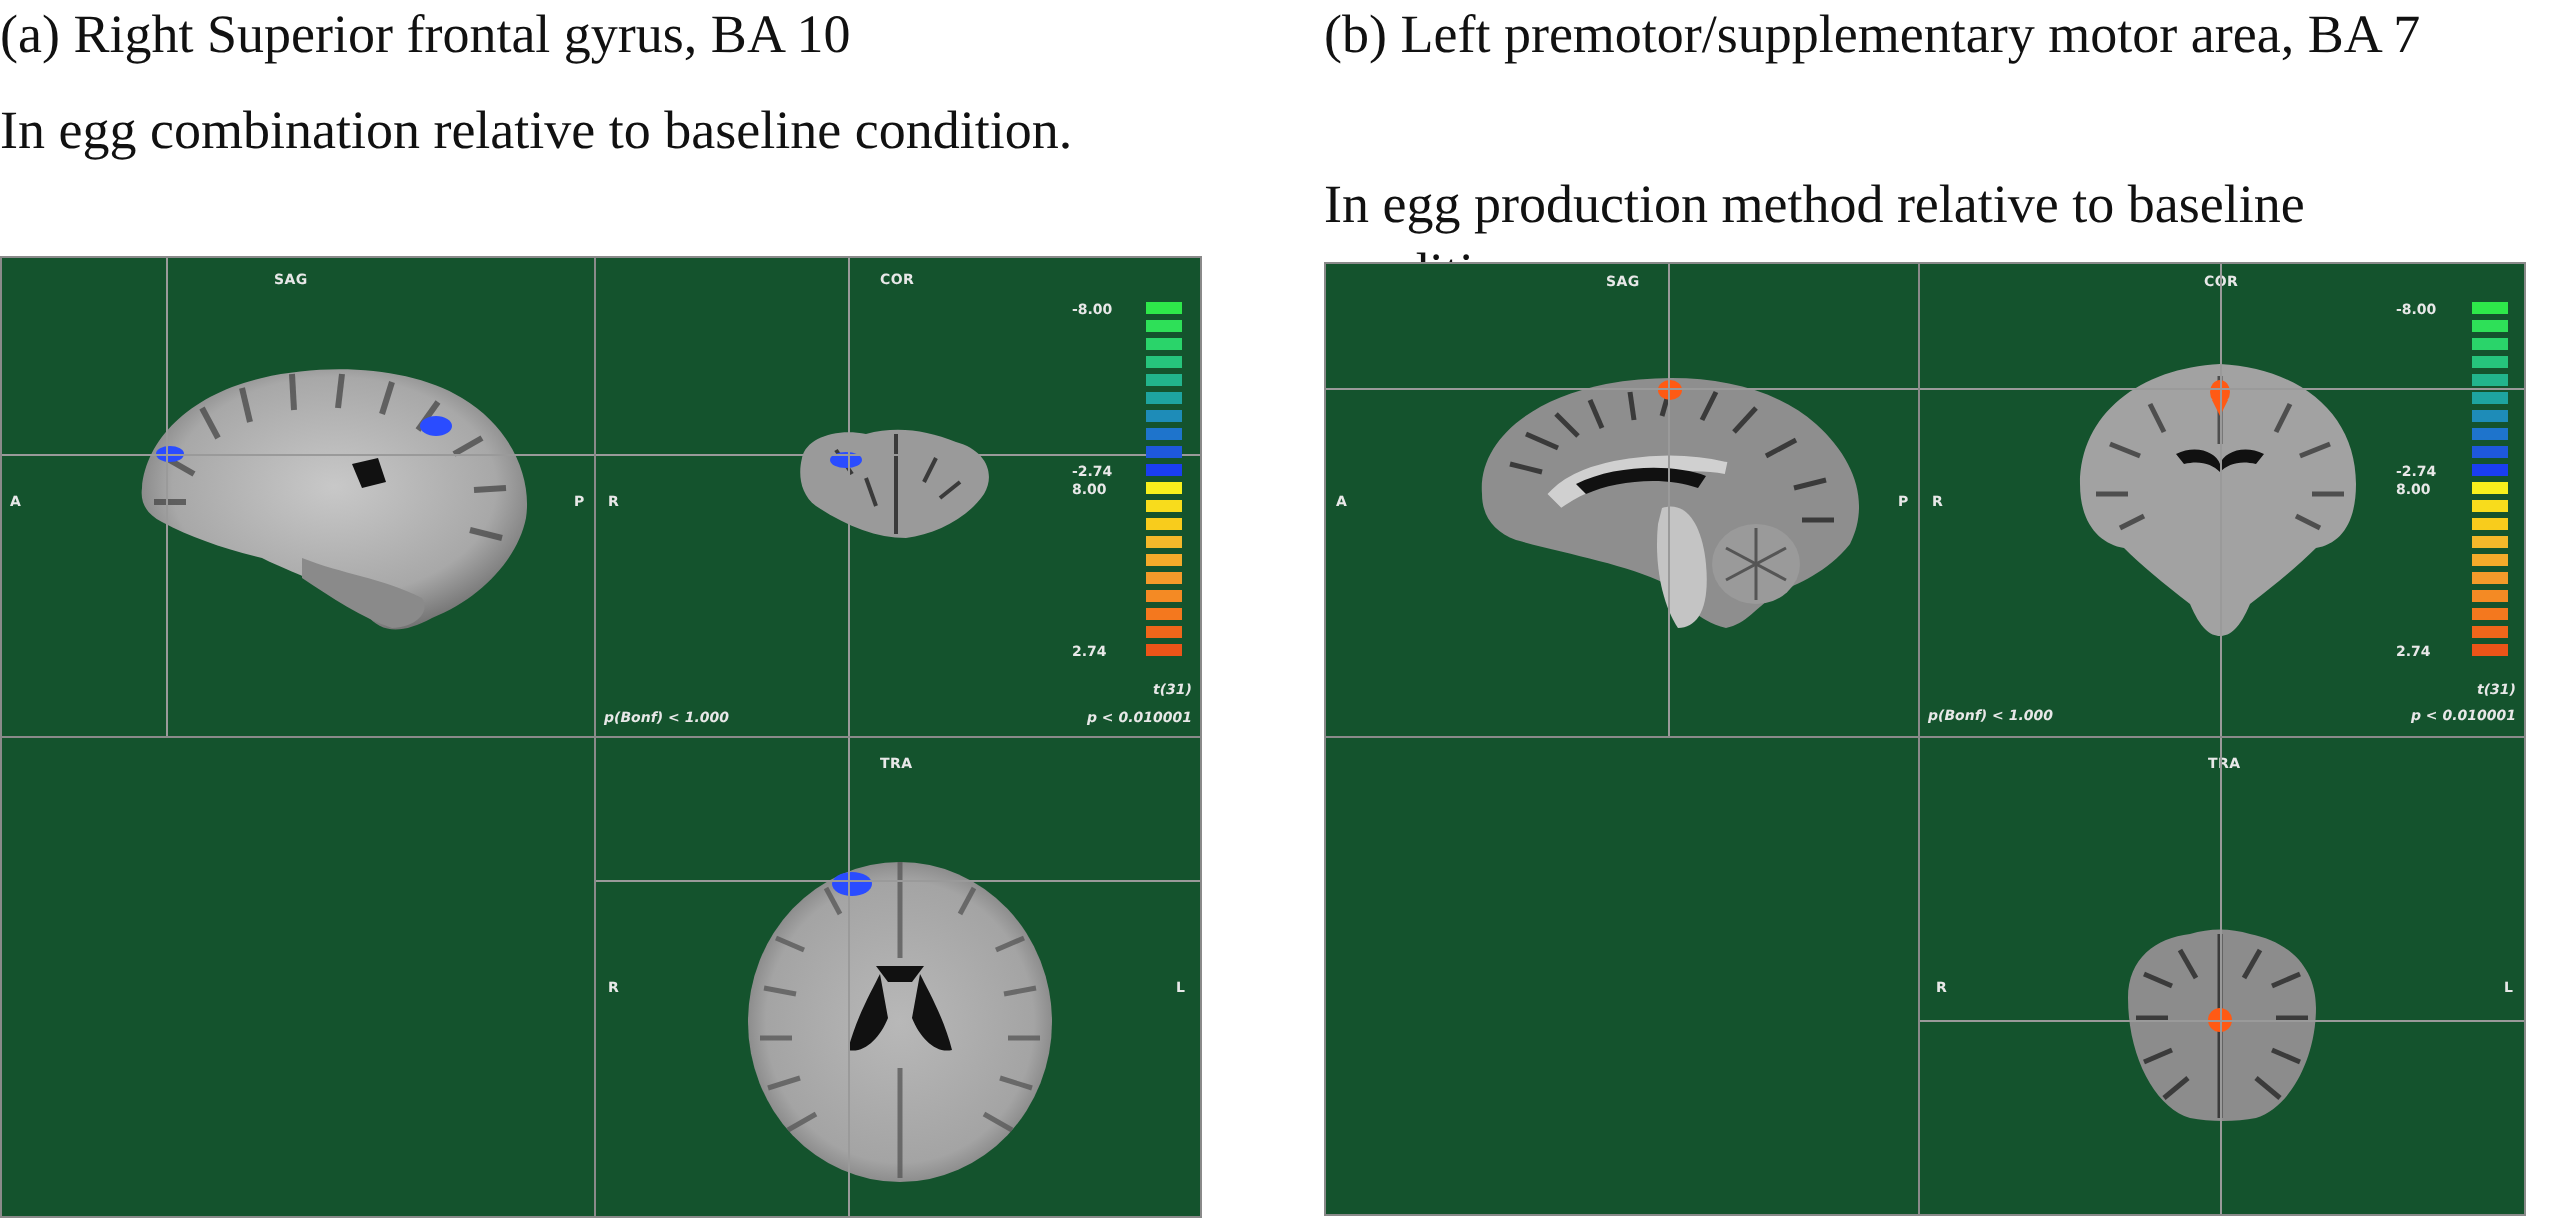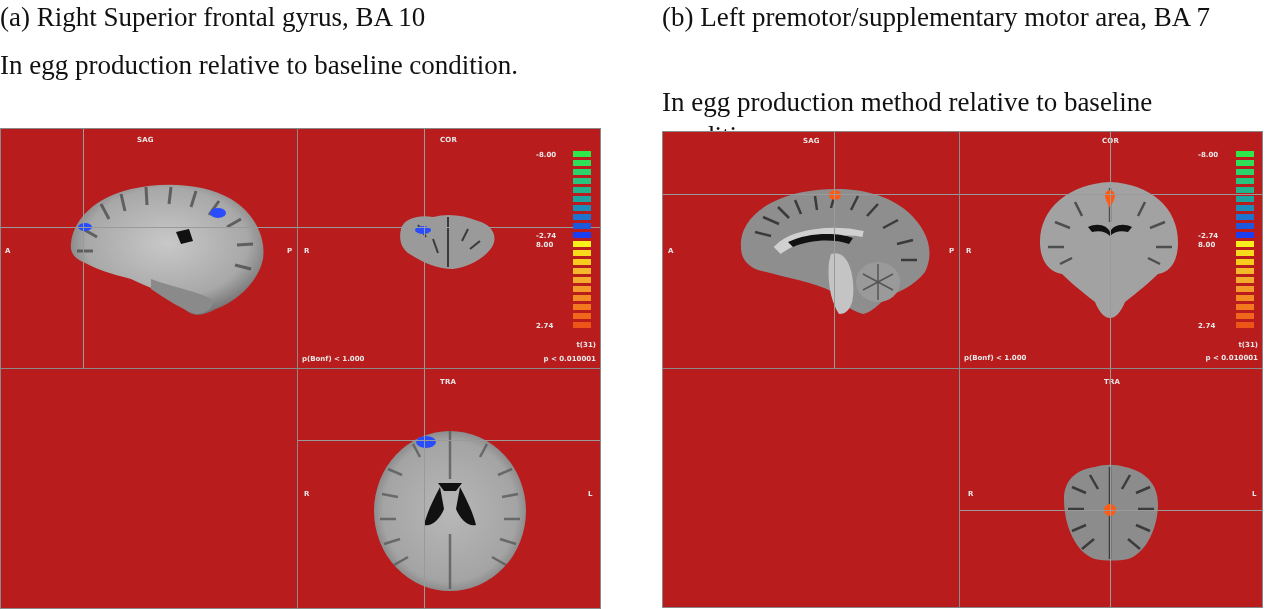--- a/index.html
+++ b/index.html
@@ -1,34 +1,34 @@
 <!DOCTYPE html>
 <html><head>
 <meta charset="utf-8">
 <style>
   html, body { margin: 0; padding: 0; background: #ffffff; }
   body { width: 1280px; height: 609px; position: relative; overflow: hidden; font-family: "Liberation Serif", "DejaVu Serif", serif; color: #111; }
   .caption { position: absolute; font-size: 27px; line-height: 34px; color: #111; white-space: nowrap; }
   .caption.wrap { white-space: normal; margin-top: 37px; }
   .figure { position: absolute; background: #000; }
-  .view { position: absolute; background: #b91c1c; overflow: hidden; border: 1px solid #8a8a8a; box-sizing: border-box; }
+  .view { position: absolute; background: #14532d; overflow: hidden; border: 1px solid #8a8a8a; box-sizing: border-box; }
   .vlabel { position: absolute; font-family: "DejaVu Sans", sans-serif; font-weight: bold; font-size: 7px; color: #e8e8e8; letter-spacing: 0.2px; }
   .xline-v { position: absolute; top: 0; bottom: 0; width: 1px; background: #9a9a9a; }
   .xline-h { position: absolute; left: 0; right: 0; height: 1px; background: #9a9a9a; }
   .brain { position: absolute; }
   .cbar { position: absolute; width: 18px; }
   .swatch { width: 18px; height: 6px; margin-bottom: 3px; }
   .cb-label { position: absolute; font-family: "DejaVu Sans", sans-serif; font-weight: bold; font-size: 7px; color: #e8e8e8; text-align: left; }
-  .stat { position: absolute; font-family: "DejaVu Sans", sans-serif; font-weight: bold; font-size: 7px; color: #e8e8e8; }
+  .stat { position: absolute; font-family: "DejaVu Sans", sans-serif; font-weight: bold; font-size: 7px; color: #e8e8e8; font-style: italic; }
 </style>
 </head>
 <body>
 
 <div class="caption" style="left:0px; top:0px;">(a) Right Superior frontal gyrus, BA 10</div>
-<div class="caption" style="left:0px; top:48px;">In egg production relative to baseline condition.</div>
+<div class="caption" style="left:0px; top:48px;">In egg combination relative to baseline condition.</div>
 
 <div class="caption" style="left:662px; top:0px;">(b) Left premotor/supplementary motor area, BA 7</div>
 <div class="caption wrap" style="left:662px; top:48px; width:560px;">In egg production method relative to baseline condition.</div>
 
 <div class="figure" style="left:0px; top:128px; width:601px; height:481px;">
 
   <div class="view" style="left:0; top:0; width:298px; height:241px;">
     <div class="vlabel" style="left:136px; top:7px;">SAG</div>
     <div class="vlabel" style="left:4px; top:118px;">A</div>
     <div class="vlabel" style="left:286px; top:118px;">P</div>

